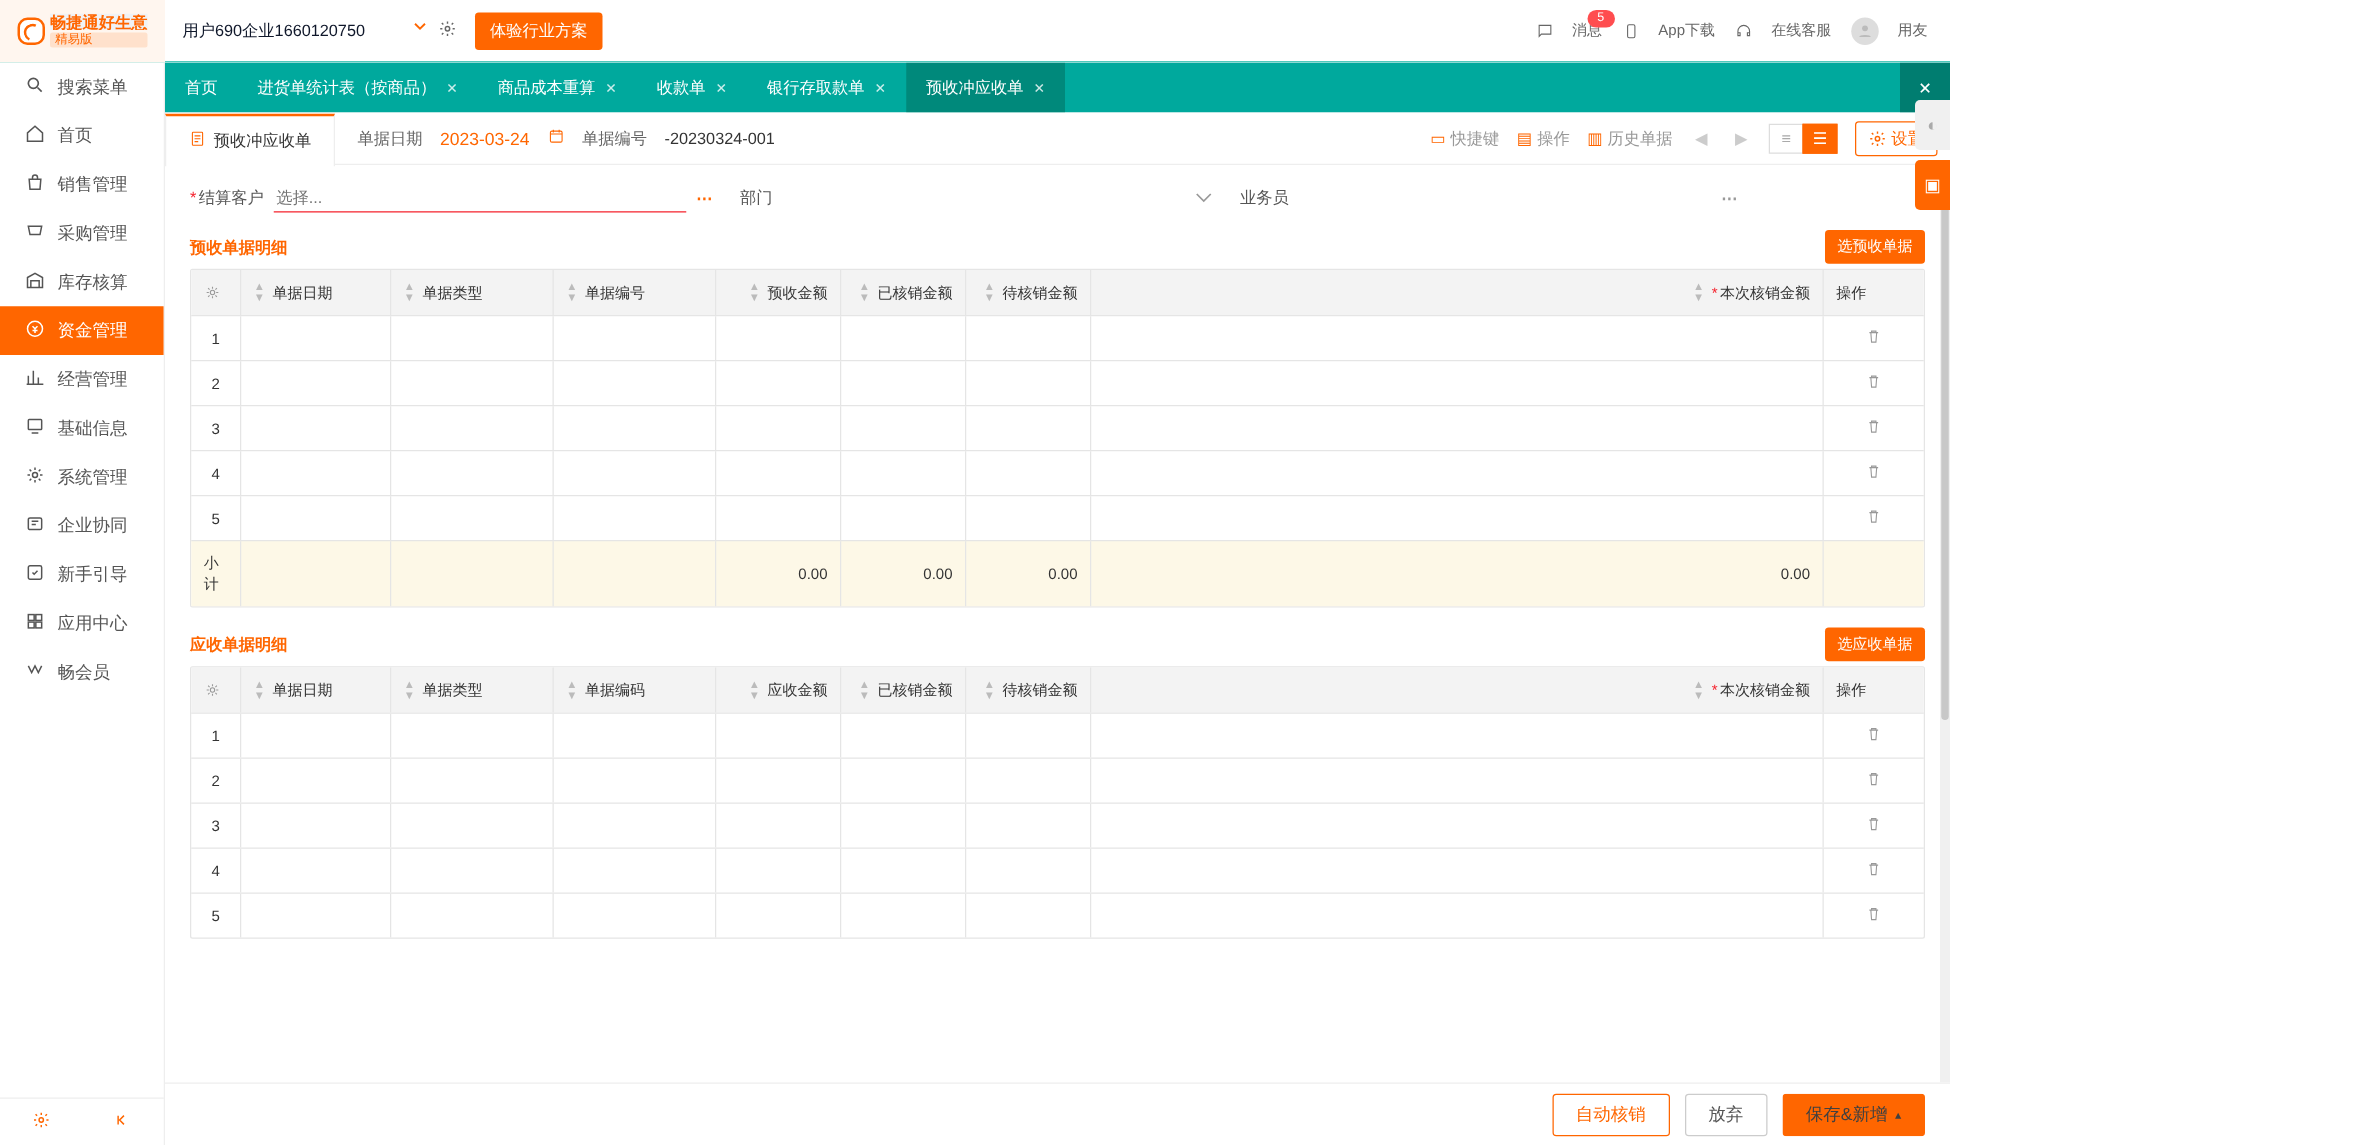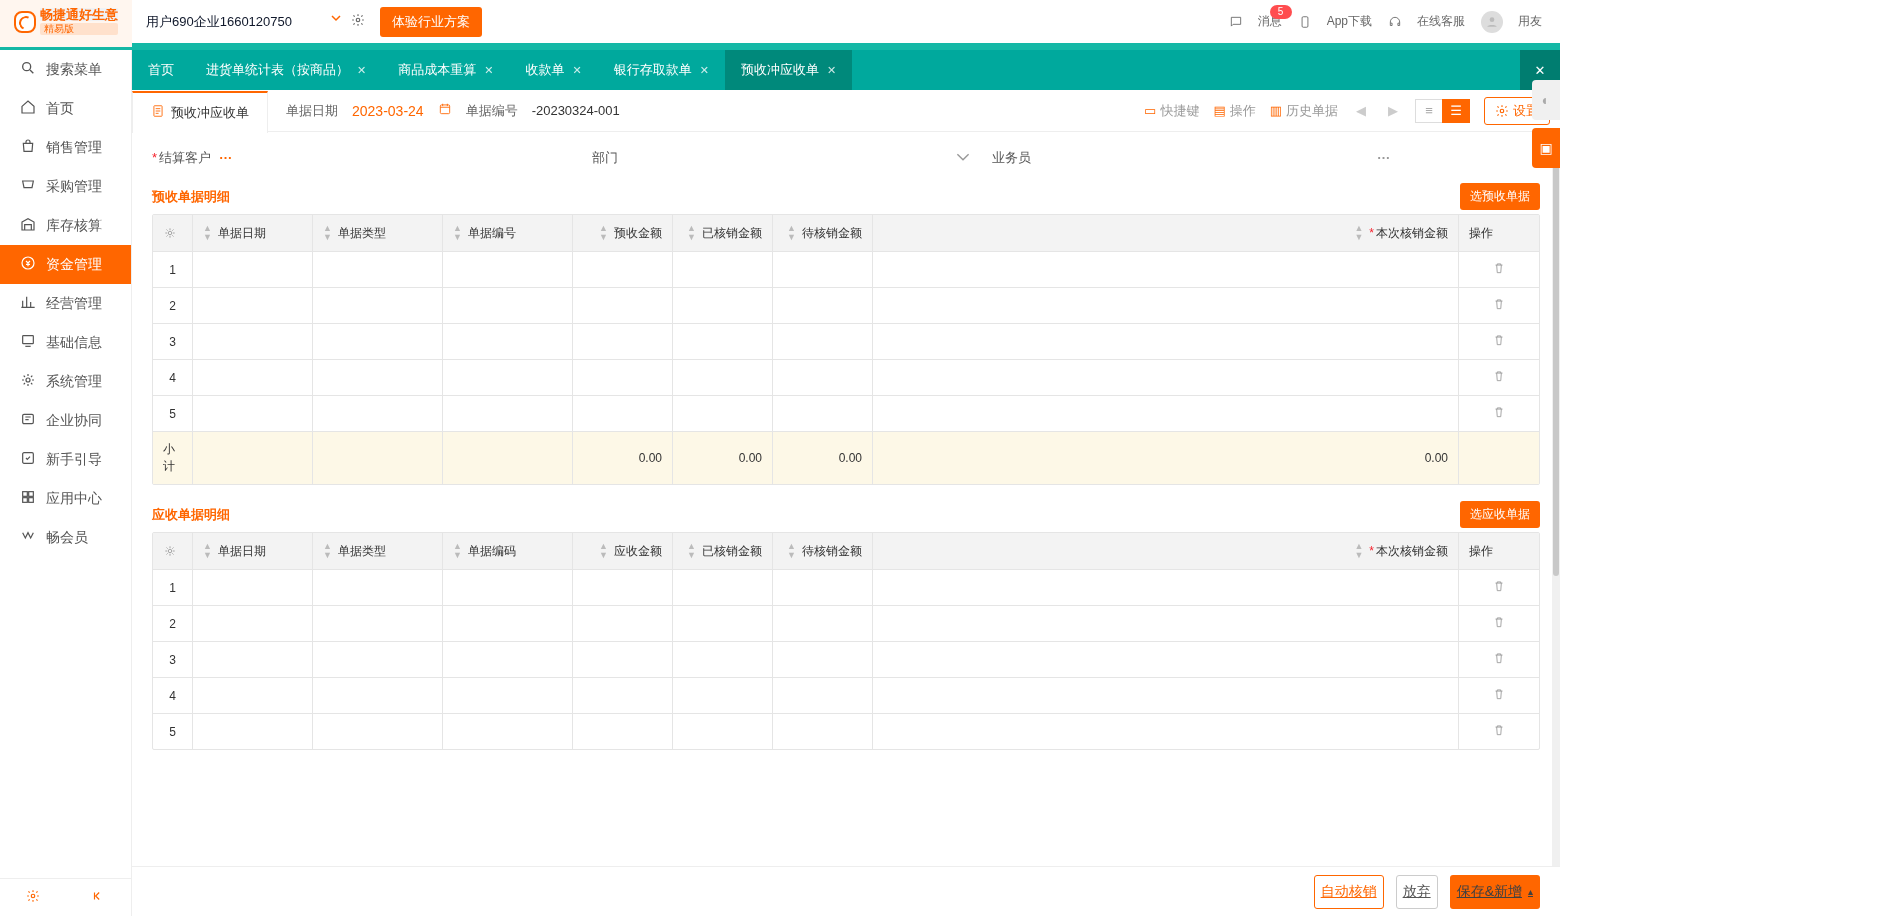--- a/index.html
+++ b/index.html
@@ -1,19 +1,19 @@
 <!DOCTYPE html>
 <html><head>
 <meta charset="utf-8">
 <style>
 * { box-sizing: border-box; margin: 0; padding: 0; }
 body { font-family: "Microsoft YaHei", "PingFang SC", sans-serif; font-size: 13px; color: #333; background: #fff; }
 .app { display: flex; flex-direction: column; height: 916px; width: 1560px; position: relative; }
 
-.topbar { display: flex; align-items: center; height: 50px; border-bottom: 7px solid #14b8a6; }
+.topbar { display: flex; align-items: center; height: 50px; border-bottom: 1px solid #14b8a6; }
 .logo-area { width: 132px; display: flex; align-items: center; justify-content: center; gap: 4px; background: #fff6ef; height: 50px; }
 .logo-icon { width: 22px; height: 22px; background: #fff; border: 2px solid #f60; border-radius: 8px; position: relative; }
 .logo-icon::after { content:""; position:absolute; width:10px; height:10px; border:2px solid #f60; border-radius:50%; left:3px; top:3px; border-right-color:transparent; border-bottom-color:transparent; transform:rotate(-20deg);}
 .logo-text { display:flex; flex-direction:column; line-height:1;}
 .logo-text .main { font-weight: bold; color: #f60; font-size: 13px; }
 .logo-text .sub { font-size: 10px; color: #f60; background: #ffe1cc; padding: 1px 4px; border-radius: 2px; margin-top:2px;}
 .company-select { margin-left: 14px; display:flex; align-items:center; color:#0f172a; }
 .company-select .sel { width: 195px; display:flex; justify-content:space-between; }
 .company-select .sel svg { width:10px; height:10px;}
 .gear-small { margin-left: 10px; color:#666; }
@@ -90,21 +90,21 @@
 .col-amt { width:100px; }
 .col-amt2 { width:100px; }
 .col-amt3 { width:100px; }
 .col-this { flex:1; }
 .col-op { width:80px; justify-content:center;}
 .trash { color:#999; cursor:pointer;}
 .row.subtotal { background:#fdf8e7;}
 .row.subtotal .td { font-weight:normal;}
 
 .actionbar { position:absolute; bottom:0; left:132px; right:0; height:50px; background:#fff; border-top:1px solid #eee; display:flex; align-items:center; justify-content:flex-end; gap:12px; padding-right:20px;}
-.btn { padding:7px 6px; border-radius:3px; font-size:14px; cursor:pointer; border:1px solid transparent;text-decoration:underline;}
+.btn { padding:7px 18px; border-radius:3px; font-size:14px; cursor:pointer; border:1px solid transparent;}
 .btn.outline-orange { color:#f60; border-color:#f60; background:#fff;}
 .btn.outline-gray { color:#555; border-color:#ccc; background:#fff;}
 .btn.solid-orange { color:#404040; background:#f60; display:flex; align-items:center; gap:6px;}
 .btn.solid-orange .caret { font-size:10px;}
 
 .right-rail { position:absolute; right:0; top:80px; display:flex; flex-direction:column; gap:8px; z-index:5;}
 .right-rail .rr { width:28px; height:40px; background:#f60; color:#fff; display:flex; align-items:center; justify-content:center; border-top-left-radius:4px; border-bottom-left-radius:4px; font-size:14px; cursor:pointer;}
 .right-rail .rr.gray { background:#f0f0f0; color:#aaa;}
 .scrollbar { position:absolute; right:0; top:92px; bottom:50px; width:8px; background:#f0f0f0;}
 .scrollbar .thumb { position:absolute; left:1px; right:1px; top:0; height:60%; background:#c8c8c8; border-radius:3px;}
@@ -357,20 +357,21 @@
                   <path d="M12 2v3M12 19v3M4.2 4.2l2.1 2.1M17.7 17.7l2.1 2.1M2 12h3M19 12h3M4.2 19.8l2.1-2.1M17.7 6.3l2.1-2.1" stroke="currentColor" stroke-width="2"></path>
                 </svg>
               <span>设置</span>
             </div>
           </div>
         </div>
 
         <div class="form-row">
           <div class="ff g1">
             <span><span class="req">*</span><span>结算客户</span></span>
+            <input placeholder="选择..." style="">
             <span class="dots">⋯</span>
           </div>
           <div class="ff g2">
             <span>部门</span>
             <span class="plain">
                 <span></span>
                 <svg viewBox="0 0 10 10">
                   <path d="M1 3l4 4 4-4" stroke="#999" fill="none"></path>
                 </svg>
               </span>

